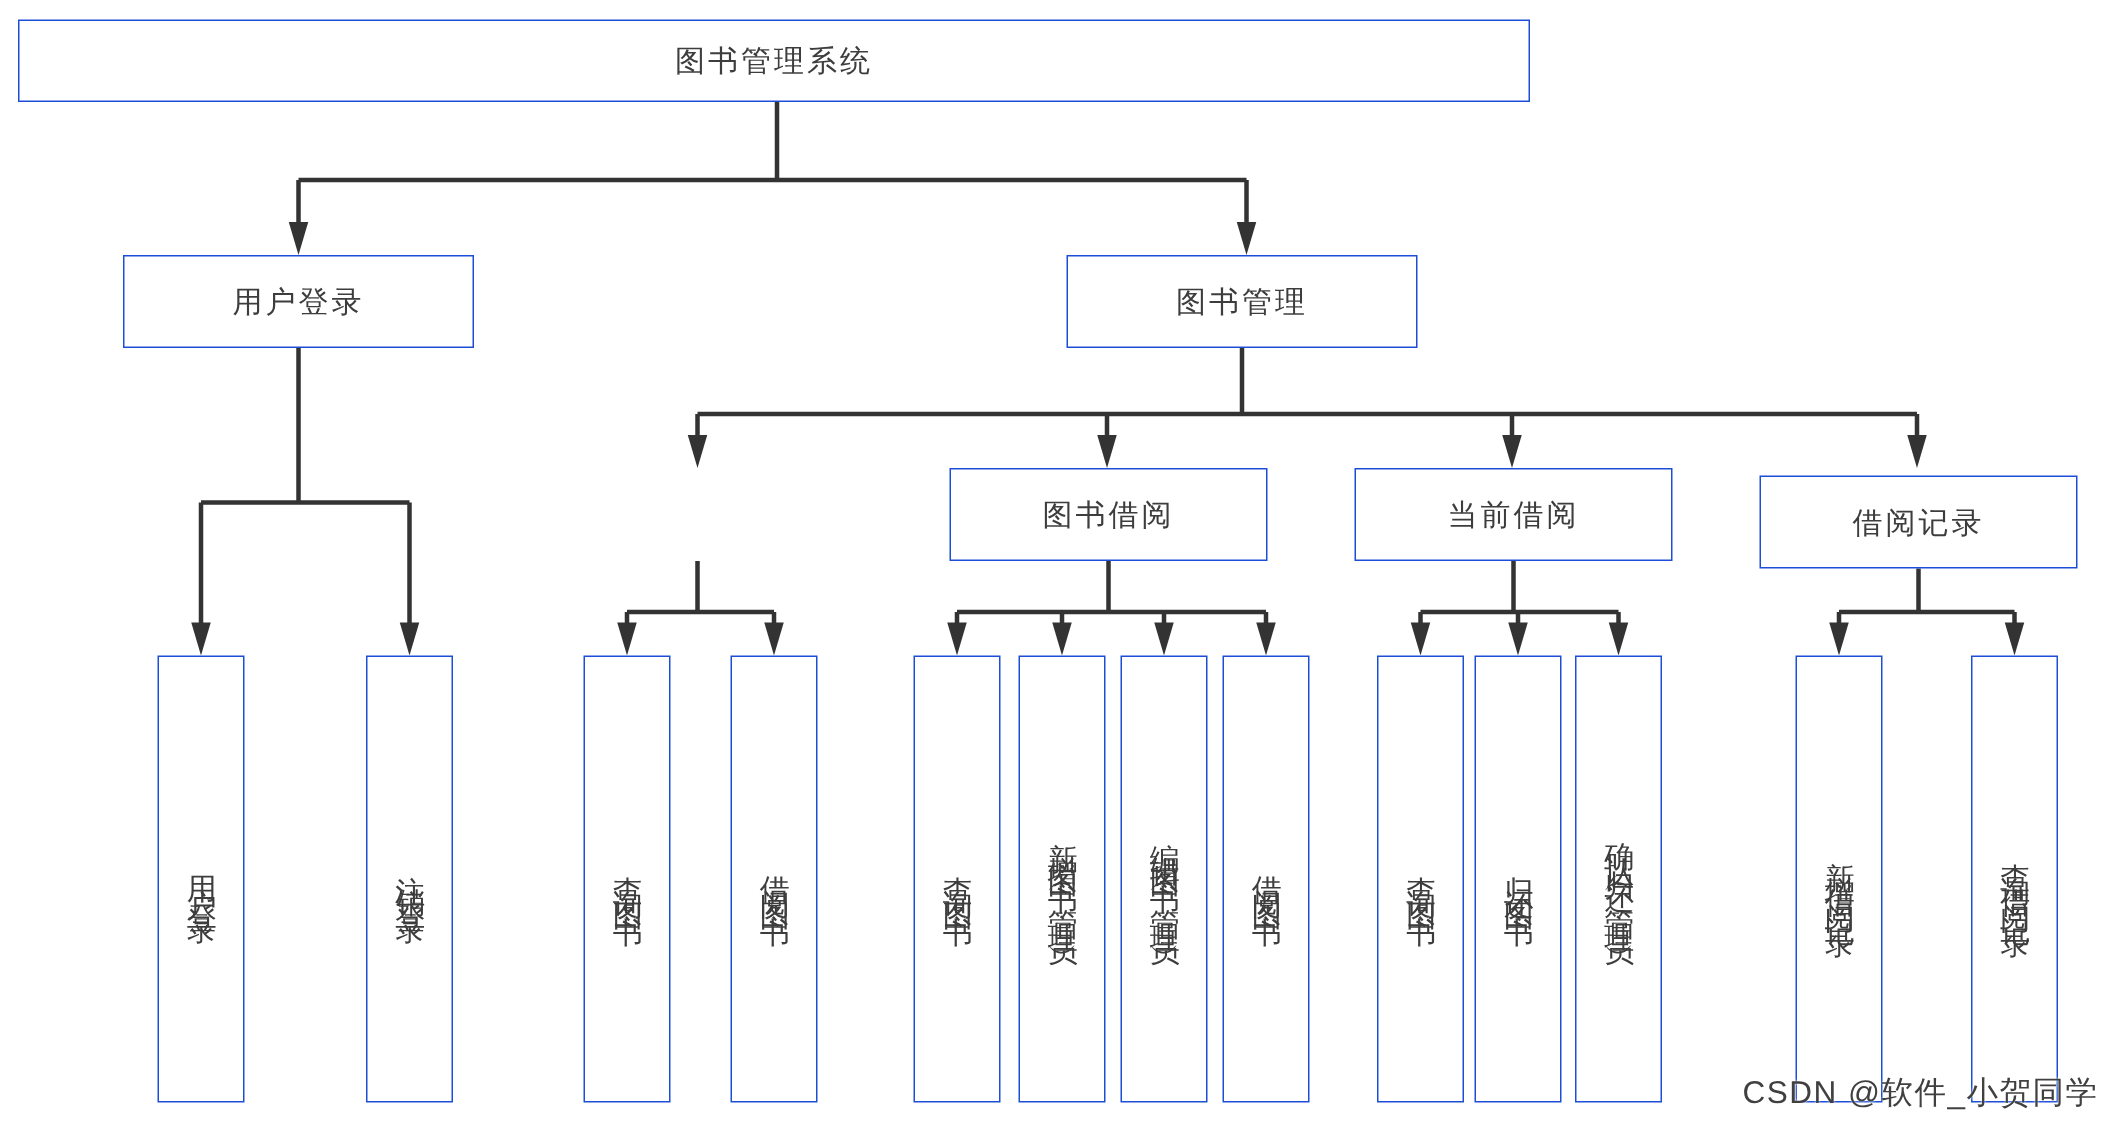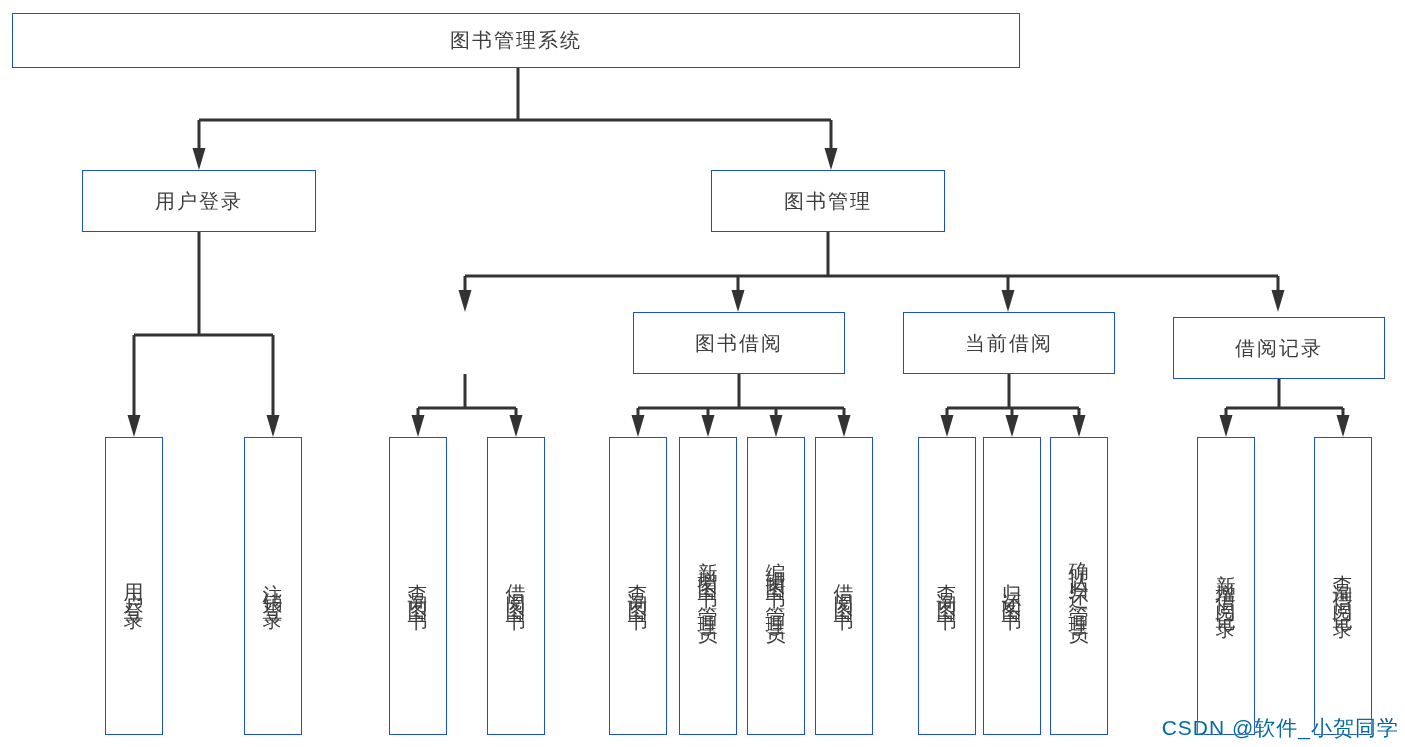--- a/index.html
+++ b/index.html
@@ -48,21 +48,21 @@
     letter-spacing: 9px;
     line-height: 1;
     white-space: nowrap;
     color: #3d3d3d;
   }
   #watermark {
     position: absolute;
     right: 6px;
     bottom: 5px;
     font-size: 21px;
-    color: #0369a1;
+    color: #404040;
     text-shadow: 0 0 2px #ffffff;
     letter-spacing: 1px;
     z-index: 3;
   }
   
   #n-root    { left: 12px;   top: 13px;  width: 1008px; height: 55px; }
   #n-login   { left: 82px;   top: 170px; width: 234px;  height: 62px; }
   #n-mgmt    { left: 711px;  top: 170px; width: 234px;  height: 62px; }
   #n-rec     { left: 360px;  top: 312px; width: 210px;  height: 62px; }
   #n-borrow  { left: 633px;  top: 312px; width: 212px;  height: 62px; }

